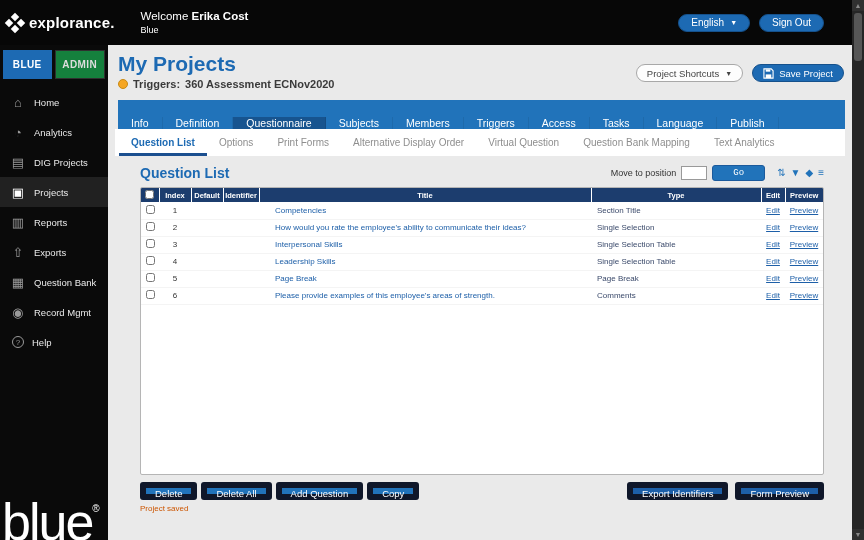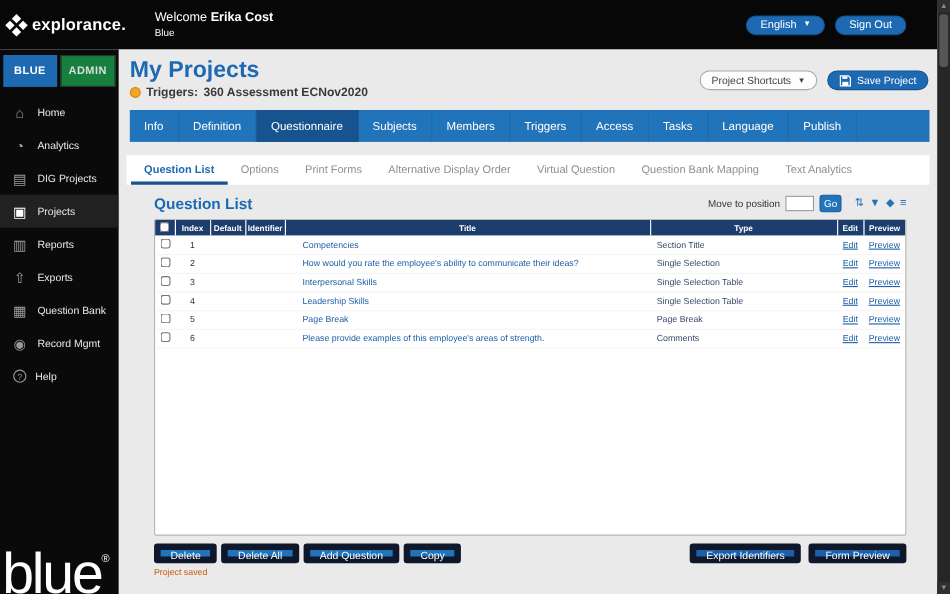--- a/index.html
+++ b/index.html
@@ -68,36 +68,36 @@
   .editing-icon { width:10px; height:10px; border-radius:50%; background:#f5a623; border:1px solid #c98a14; }
   .editing-text { font-size:11px; font-weight:bold; color:#3a3a3a; }
   .header-buttons { position:absolute; right:8px; top:19px; display:flex; gap:9px; }
   .btn-shortcut { background:#fdfdfd; border:1px solid #a8a8a8; border-radius:9px; height:18px;
                   font-size:9.5px; color:#444; padding:0 10px; font-family:inherit; cursor:pointer;
                   display:flex; align-items:center; gap:6px; }
   .btn-save { background:#1d6ab3; color:#fff; border:1px solid #15518c; border-radius:9px; height:18px;
               font-size:9.5px; padding:0 10px; font-family:inherit; cursor:pointer;
               display:flex; align-items:center; gap:5px; }
 
-  .tabbar { margin:4px 7px 12px 10px; height:29px; background:#2173ba; display:flex; }
+  .tabbar { margin:4px 7px 0 10px; height:29px; background:#2173ba; display:flex;align-items:flex-end; }
   .tab { padding:0 13px; display:flex; align-items:center; color:#fff; font-size:10.5px; cursor:pointer;
          border-right:1px solid rgba(0,0,0,.08); }
   .tab.active { background:#17548f; }
 
   .subtabbar { margin:0 7px; height:27px; background:#fff; display:flex; padding-left:4px; }
   .subtab { padding:0 12px; display:flex; align-items:center; font-size:10px; color:#8e8e8e; cursor:pointer; }
   .subtab.active { color:#1d6ab3; font-weight:bold; box-shadow:inset 0 -3px 0 #1b4f8f; }
 
   .panel-head { margin:8px 28px 0 32px; height:18px; display:flex; align-items:center; }
   .panel-title { color:#1d6ab3; font-size:14px; font-weight:bold; }
   .panel-controls { margin-left:auto; display:flex; align-items:center; gap:5px; }
   .mtp-label { font-size:9px; color:#333; }
   .mtp-input { width:26px; height:14px; border:1px solid #999; font-size:9px; font-family:inherit; }
   .btn-go { background:#2173ba; color:#fff; border:1px solid #1b5a9c; border-radius:3px; height:16px;
-            font-size:9px; padding:0 3px; font-family:Liberation Sans, sans-serif; cursor:pointer; }
+            font-size:9px; padding:0 20px; font-family:Liberation Mono, monospace; cursor:pointer; }
   .ctl-icons { display:flex; gap:5px; margin-left:7px; }
   .ctl-icon { color:#2173ba; font-size:10px; line-height:10px; cursor:pointer; }
 
   .table-box { margin:5px 28px 0 32px; height:288px; background:#fff;
                border:1px solid #b5b5b5; border-radius:2px; overflow:hidden; }
   table { width:100%; border-collapse:collapse; table-layout:fixed; }
   thead th { background:#1c3d6e; color:#fff; font-size:7.5px; font-weight:bold; height:14px;
              border-right:1px solid #fff; padding:0 1px; }
   thead th:last-child { border-right:none; }
   .col-check { width:18px; } .col-index { width:32px; } .col-default { width:32px; }

